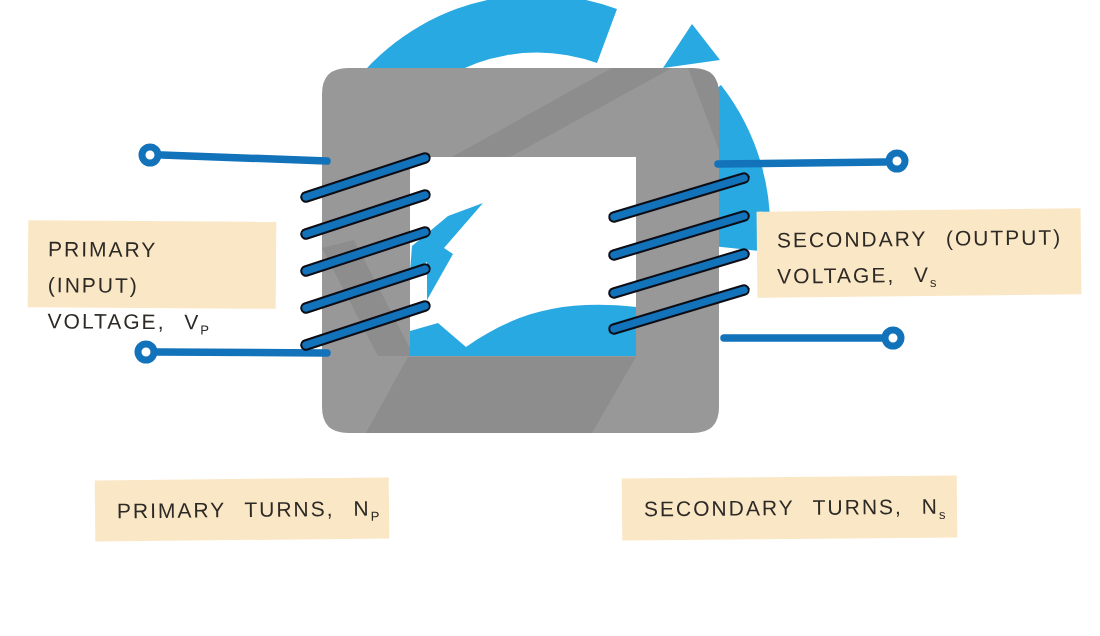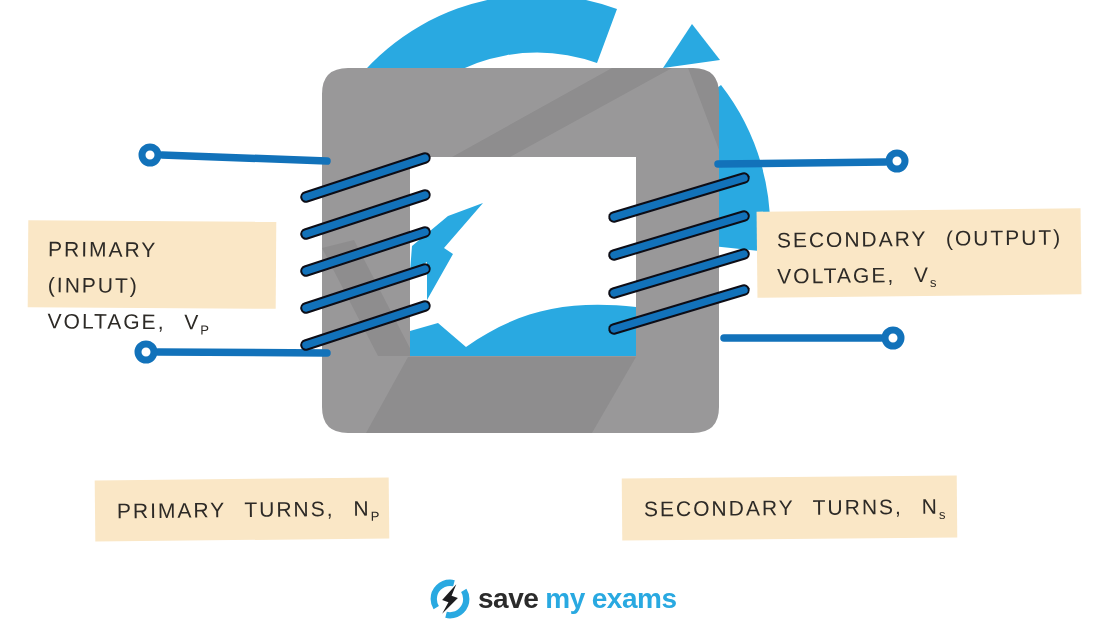--- a/index.html
+++ b/index.html
@@ -158,23 +158,14 @@
   </div>
 
   <div id="pt-box" class="label-box label-one-line">
     <div><span>PRIMARY TURNS, N</span><sub>P</sub></div>
   </div>
 
   <div id="st-box" class="label-box label-one-line">
     <div><span>SECONDARY TURNS, N</span><sub>s</sub></div>
   </div>
 
-  <div class="footer-brand">
-    <svg width="42" height="42" viewBox="0 0 40 40">
-      <circle cx="20" cy="20" r="15.5" fill="none" stroke="#29a9e1" stroke-width="6" pathLength="100" stroke-dasharray="38 12" stroke-dashoffset="9"></circle>
-      <path fill="#1d1d1f" d="M 26,6 L 12.5,21 L 18.5,23 L 12.5,34 L 27.5,19 L 21.5,17 Z"></path>
-    </svg>
-    <span class="brand-text brand-save">save</span>
-    <span class="brand-text brand-my">my</span>
-    <span class="brand-text brand-exams">exams</span>
-  </div>
 
 </div>
 
 </body></html>

